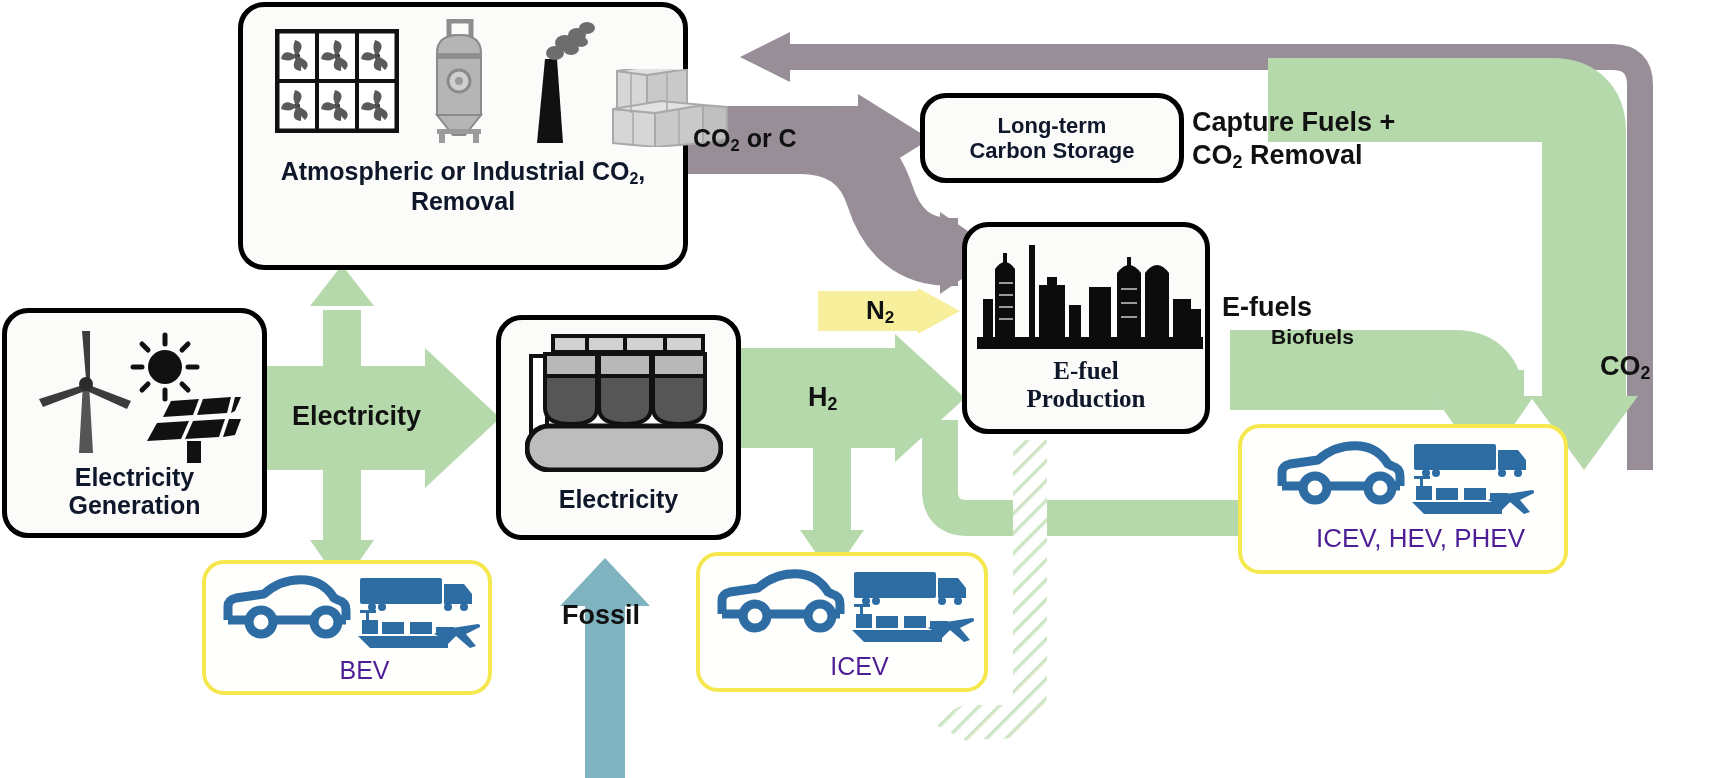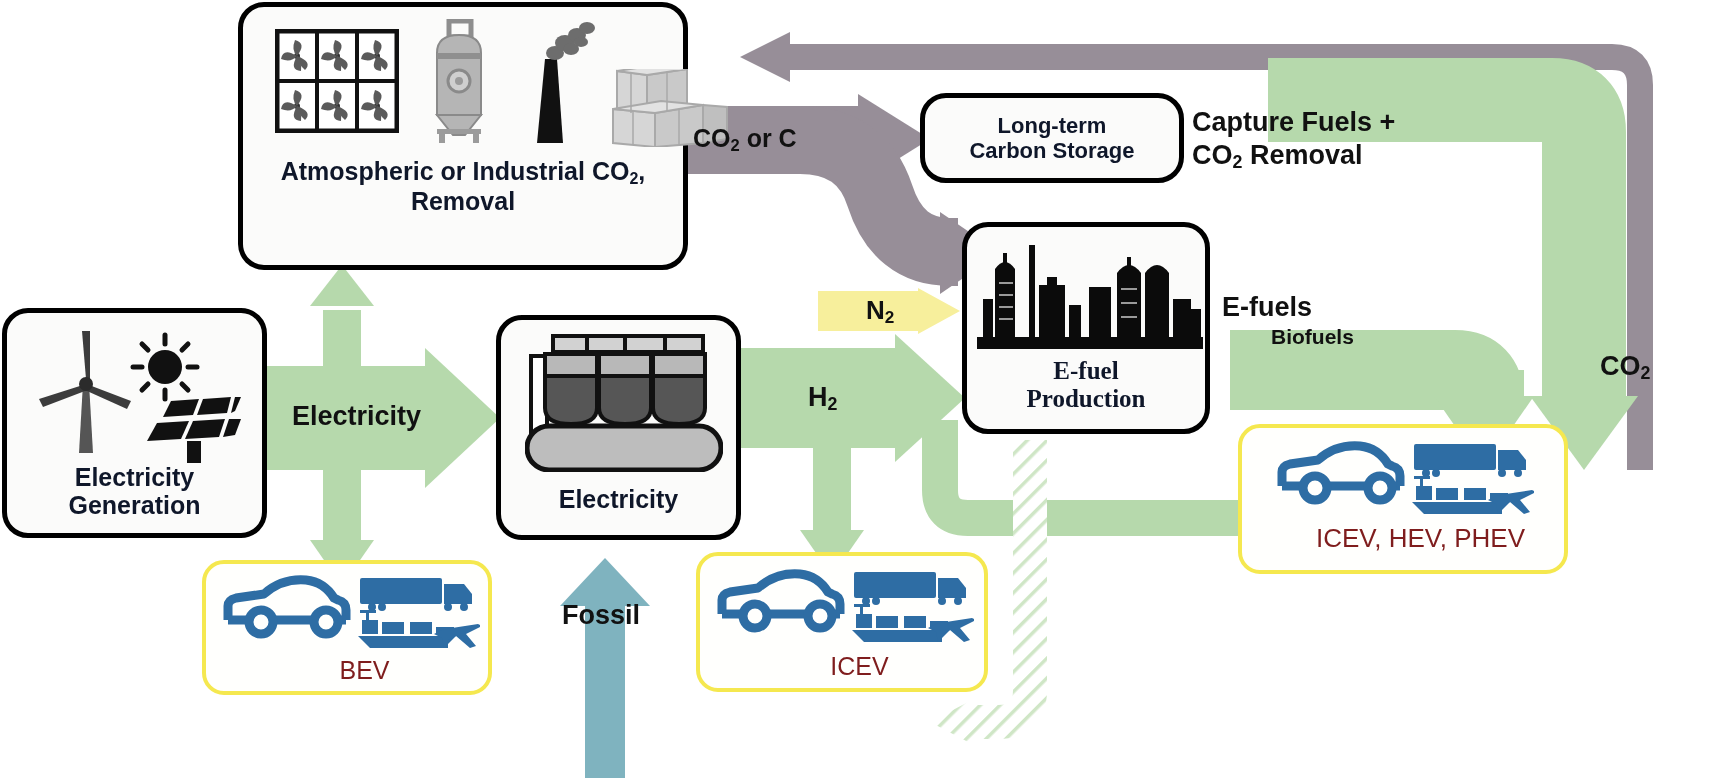--- a/index.html
+++ b/index.html
@@ -5,21 +5,21 @@
   html,body{margin:0;padding:0;background:#ffffff;}
   body{font-family:"Liberation Sans",sans-serif;}
   #stage{position:relative;width:1725px;height:778px;background:#fff;overflow:hidden;}
 
   
   .node{position:absolute;box-sizing:border-box;background:#fbfbfa;
         border:5px solid #000;border-radius:26px;z-index:30;}
   .node.yellow{border:4px solid #f5e84f;border-radius:22px;background:#fffffd;}
   .node .title{position:absolute;left:0;right:0;text-align:center;
         color:#0f172a;font-weight:bold;line-height:1.12;}
-  .node.yellow .title{color:#7f1d1d;font-weight:normal;margin-left:35px;}
+  .node.yellow .title{color:#4c1d95;font-weight:normal;margin-left:35px;}
 
   
   .flow{position:absolute;left:0;top:0;width:1725px;height:778px;z-index:10;}
   .flow.under{z-index:8;}
 
   
   .lbl{position:absolute;color:#111;font-weight:bold;z-index:50;
        white-space:nowrap;line-height:1.08;}
   .lbl sub{font-size:.66em;}
   .lbl.sm{font-weight:bold;padding-left:41px;}

